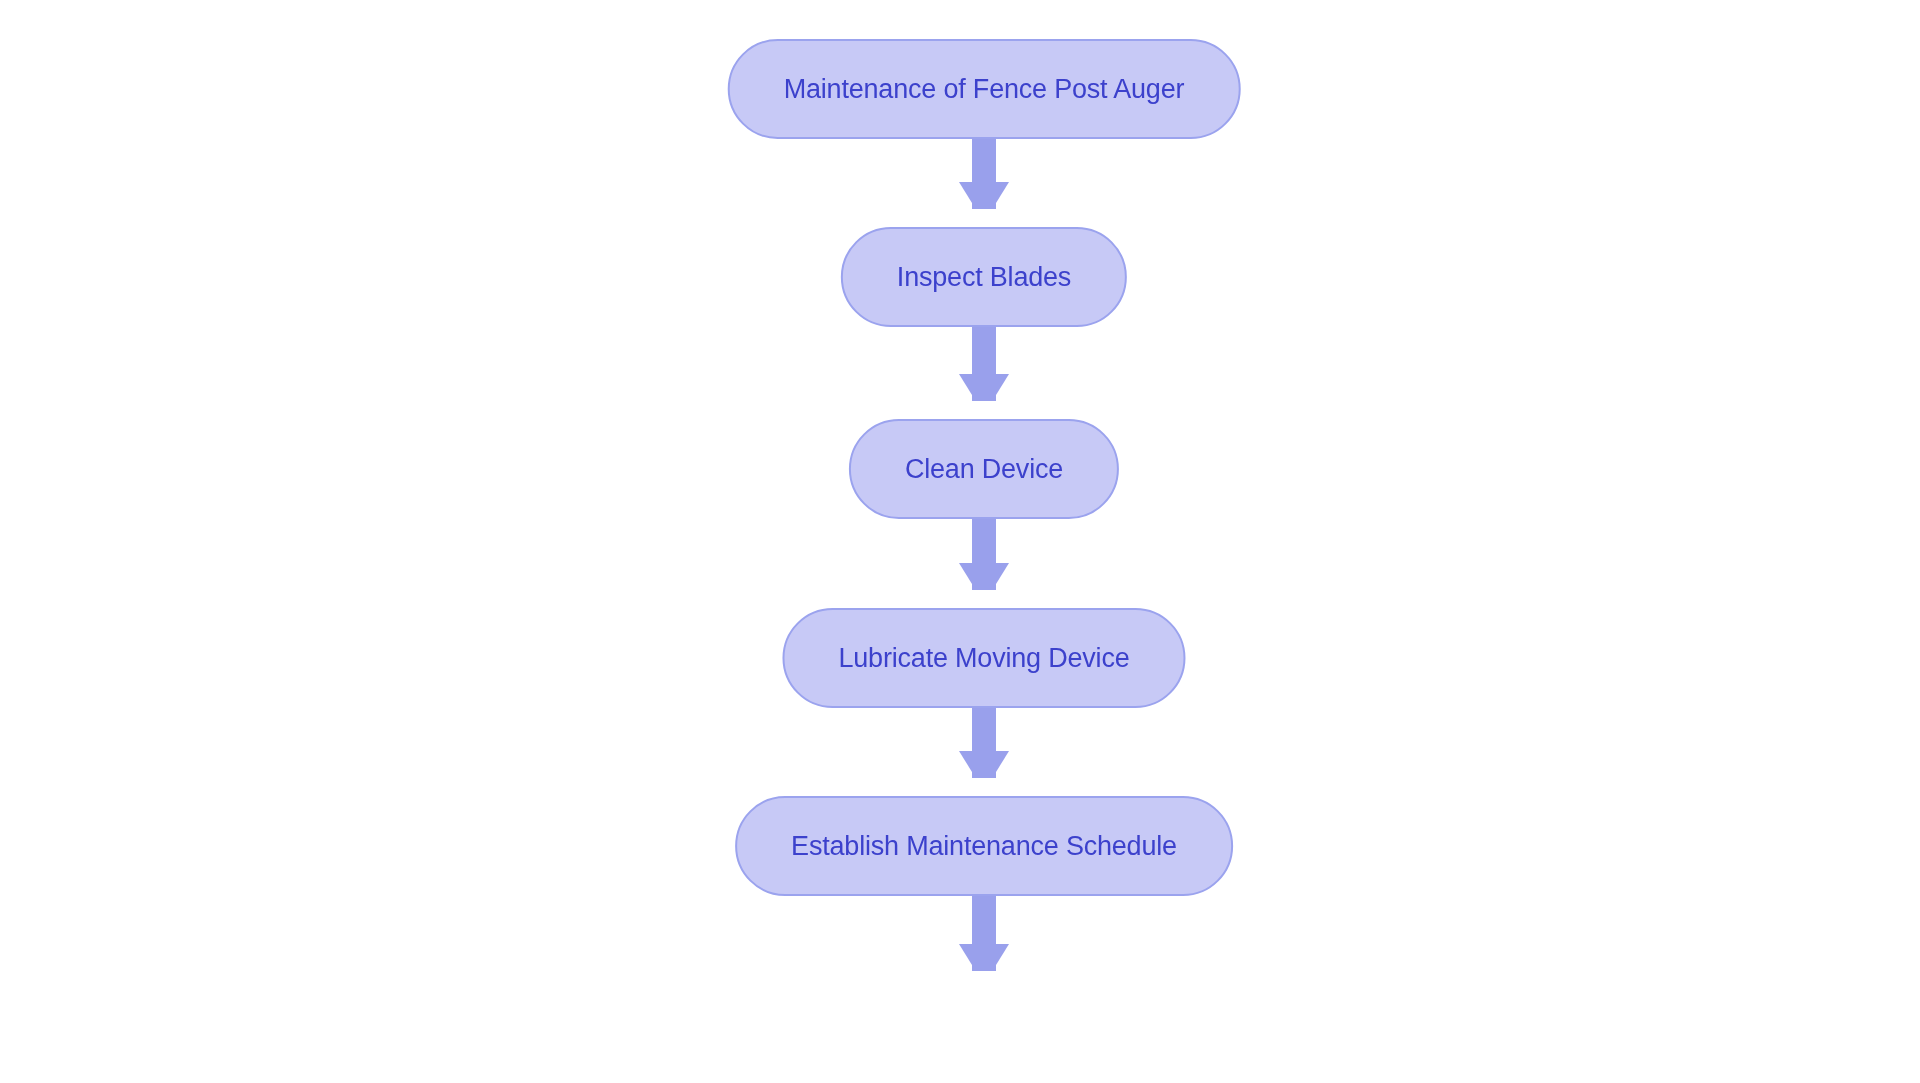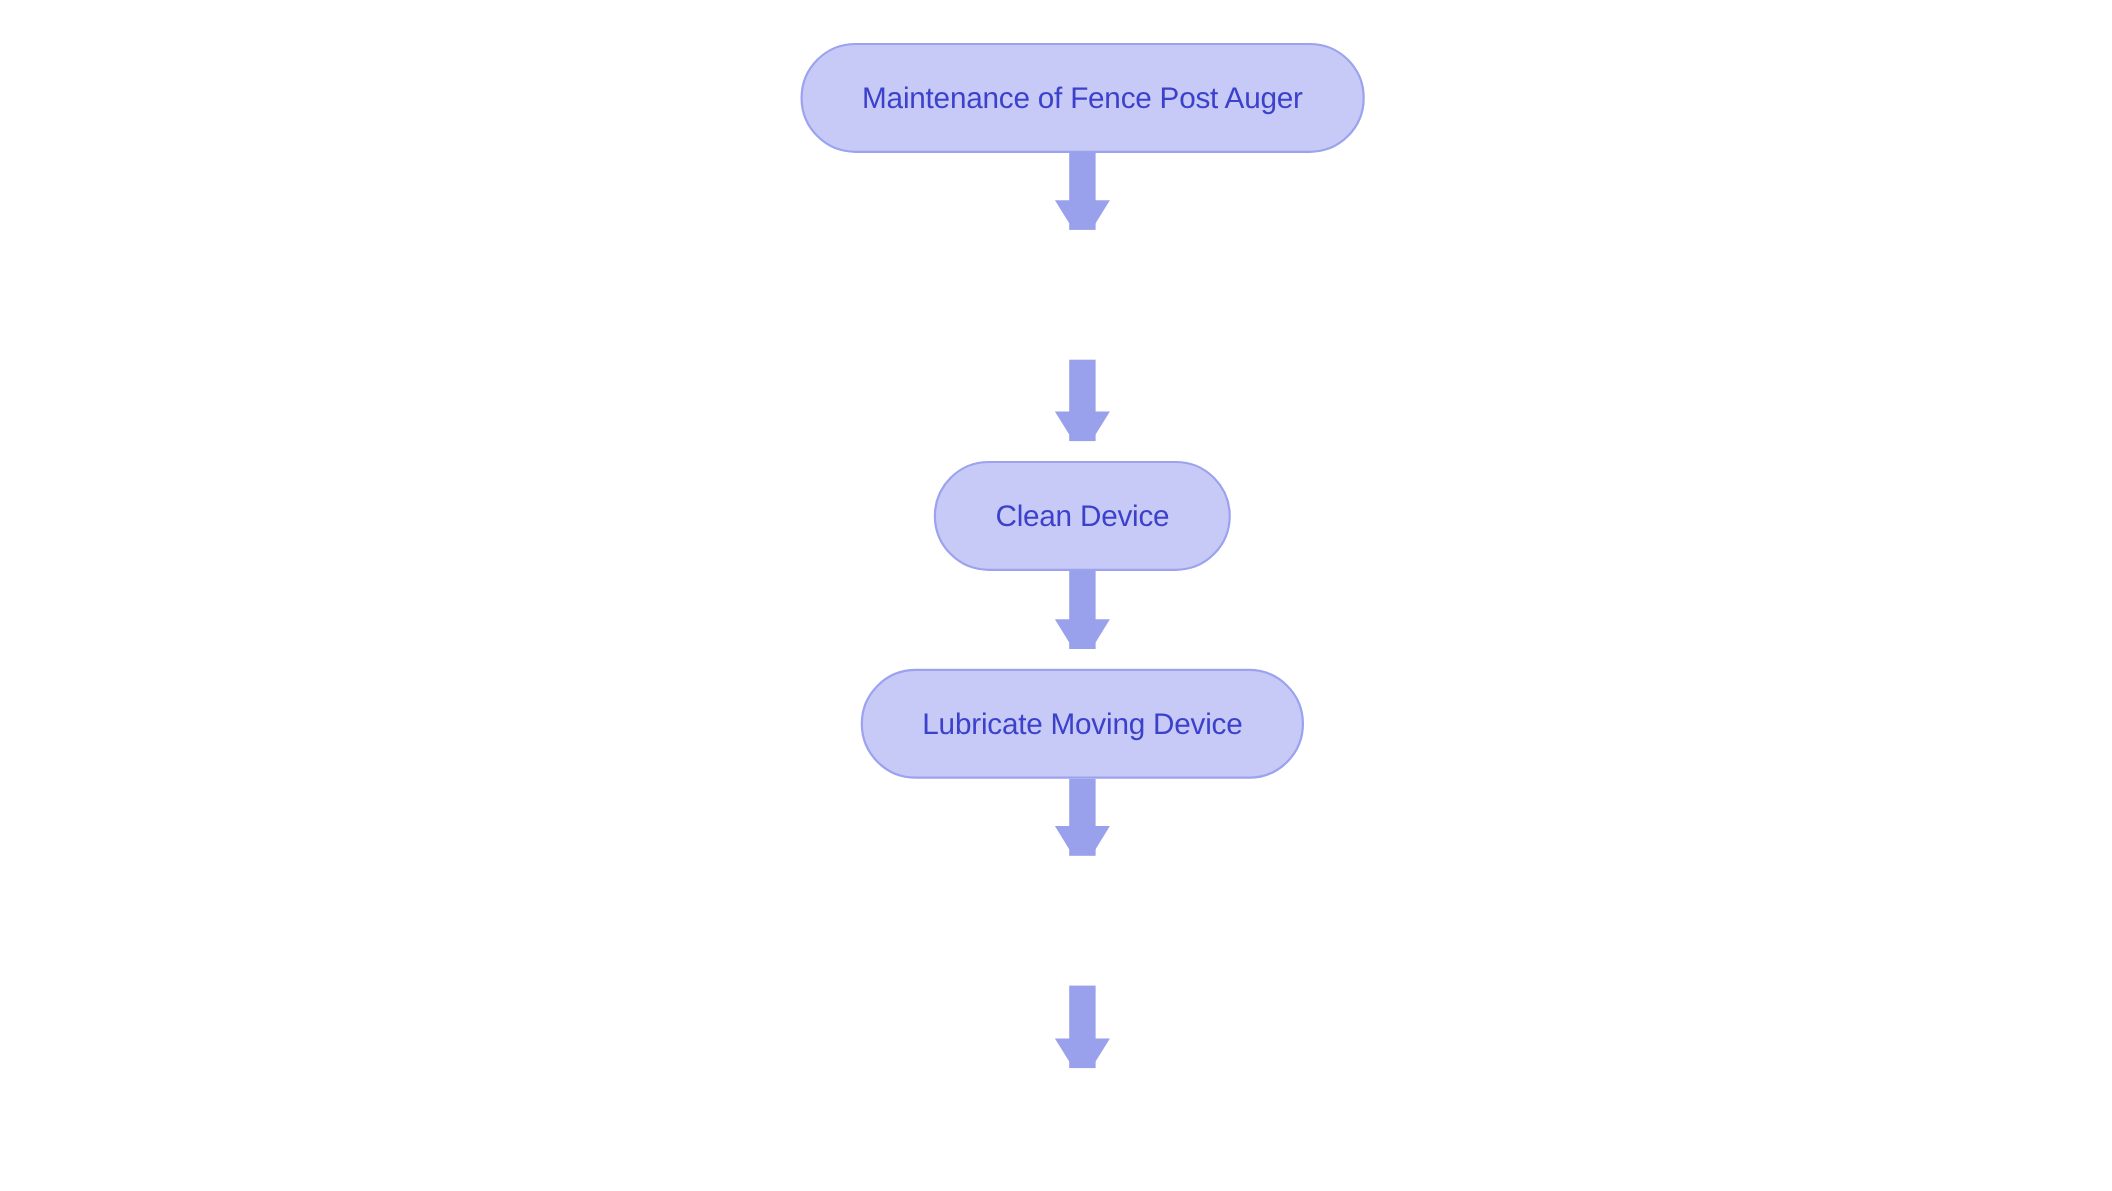--- a/index.html
+++ b/index.html
@@ -83,20 +83,23 @@
 
   <div class="node n1">
     <span class="node-label">Maintenance of Fence Post Auger</span>
   </div>
 
   <div class="connector c1">
     <div class="arrow-line"></div>
     <div class="arrow-head"></div>
   </div>
 
+  <div class="node n2">
+    <span class="node-label">Inspect Blades</span>
+  </div>
 
   <div class="connector c2">
     <div class="arrow-line"></div>
     <div class="arrow-head"></div>
   </div>
 
   <div class="node n3">
     <span class="node-label">Clean Device</span>
   </div>
 
@@ -107,20 +110,23 @@
 
   <div class="node n4">
     <span class="node-label">Lubricate Moving Device</span>
   </div>
 
   <div class="connector c4">
     <div class="arrow-line"></div>
     <div class="arrow-head"></div>
   </div>
 
+  <div class="node n5">
+    <span class="node-label">Establish Maintenance Schedule</span>
+  </div>
 
   <div class="connector c5">
     <div class="arrow-line"></div>
     <div class="arrow-head"></div>
   </div>
 
 
 </div>
 
 </body></html>

